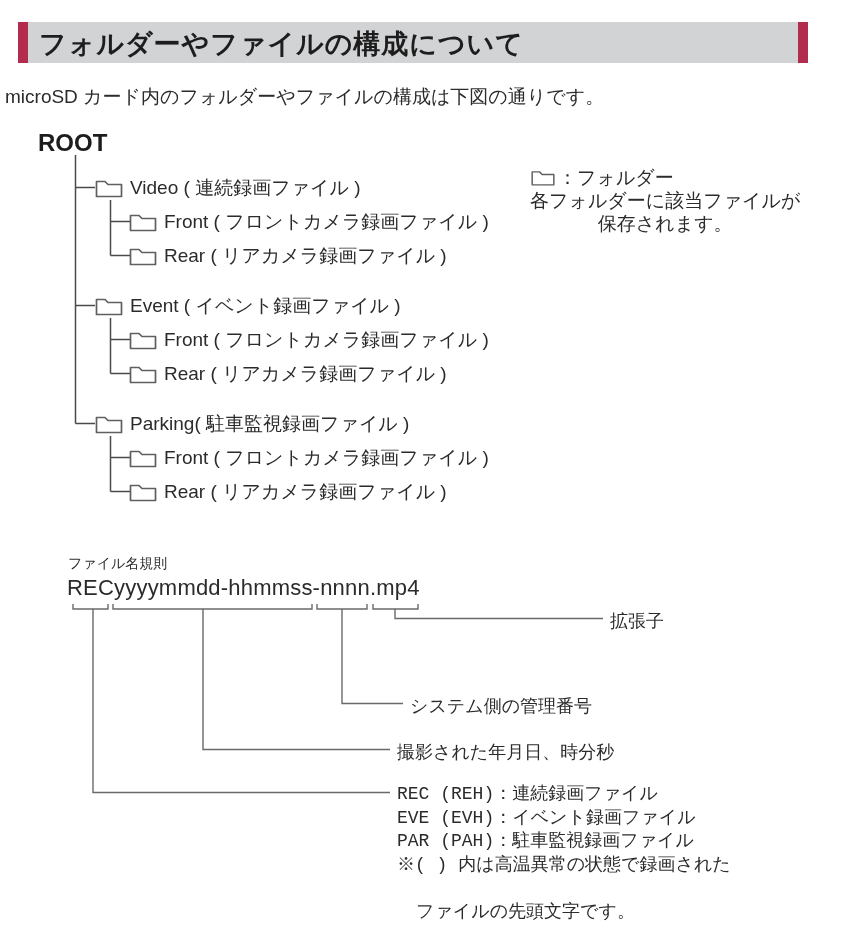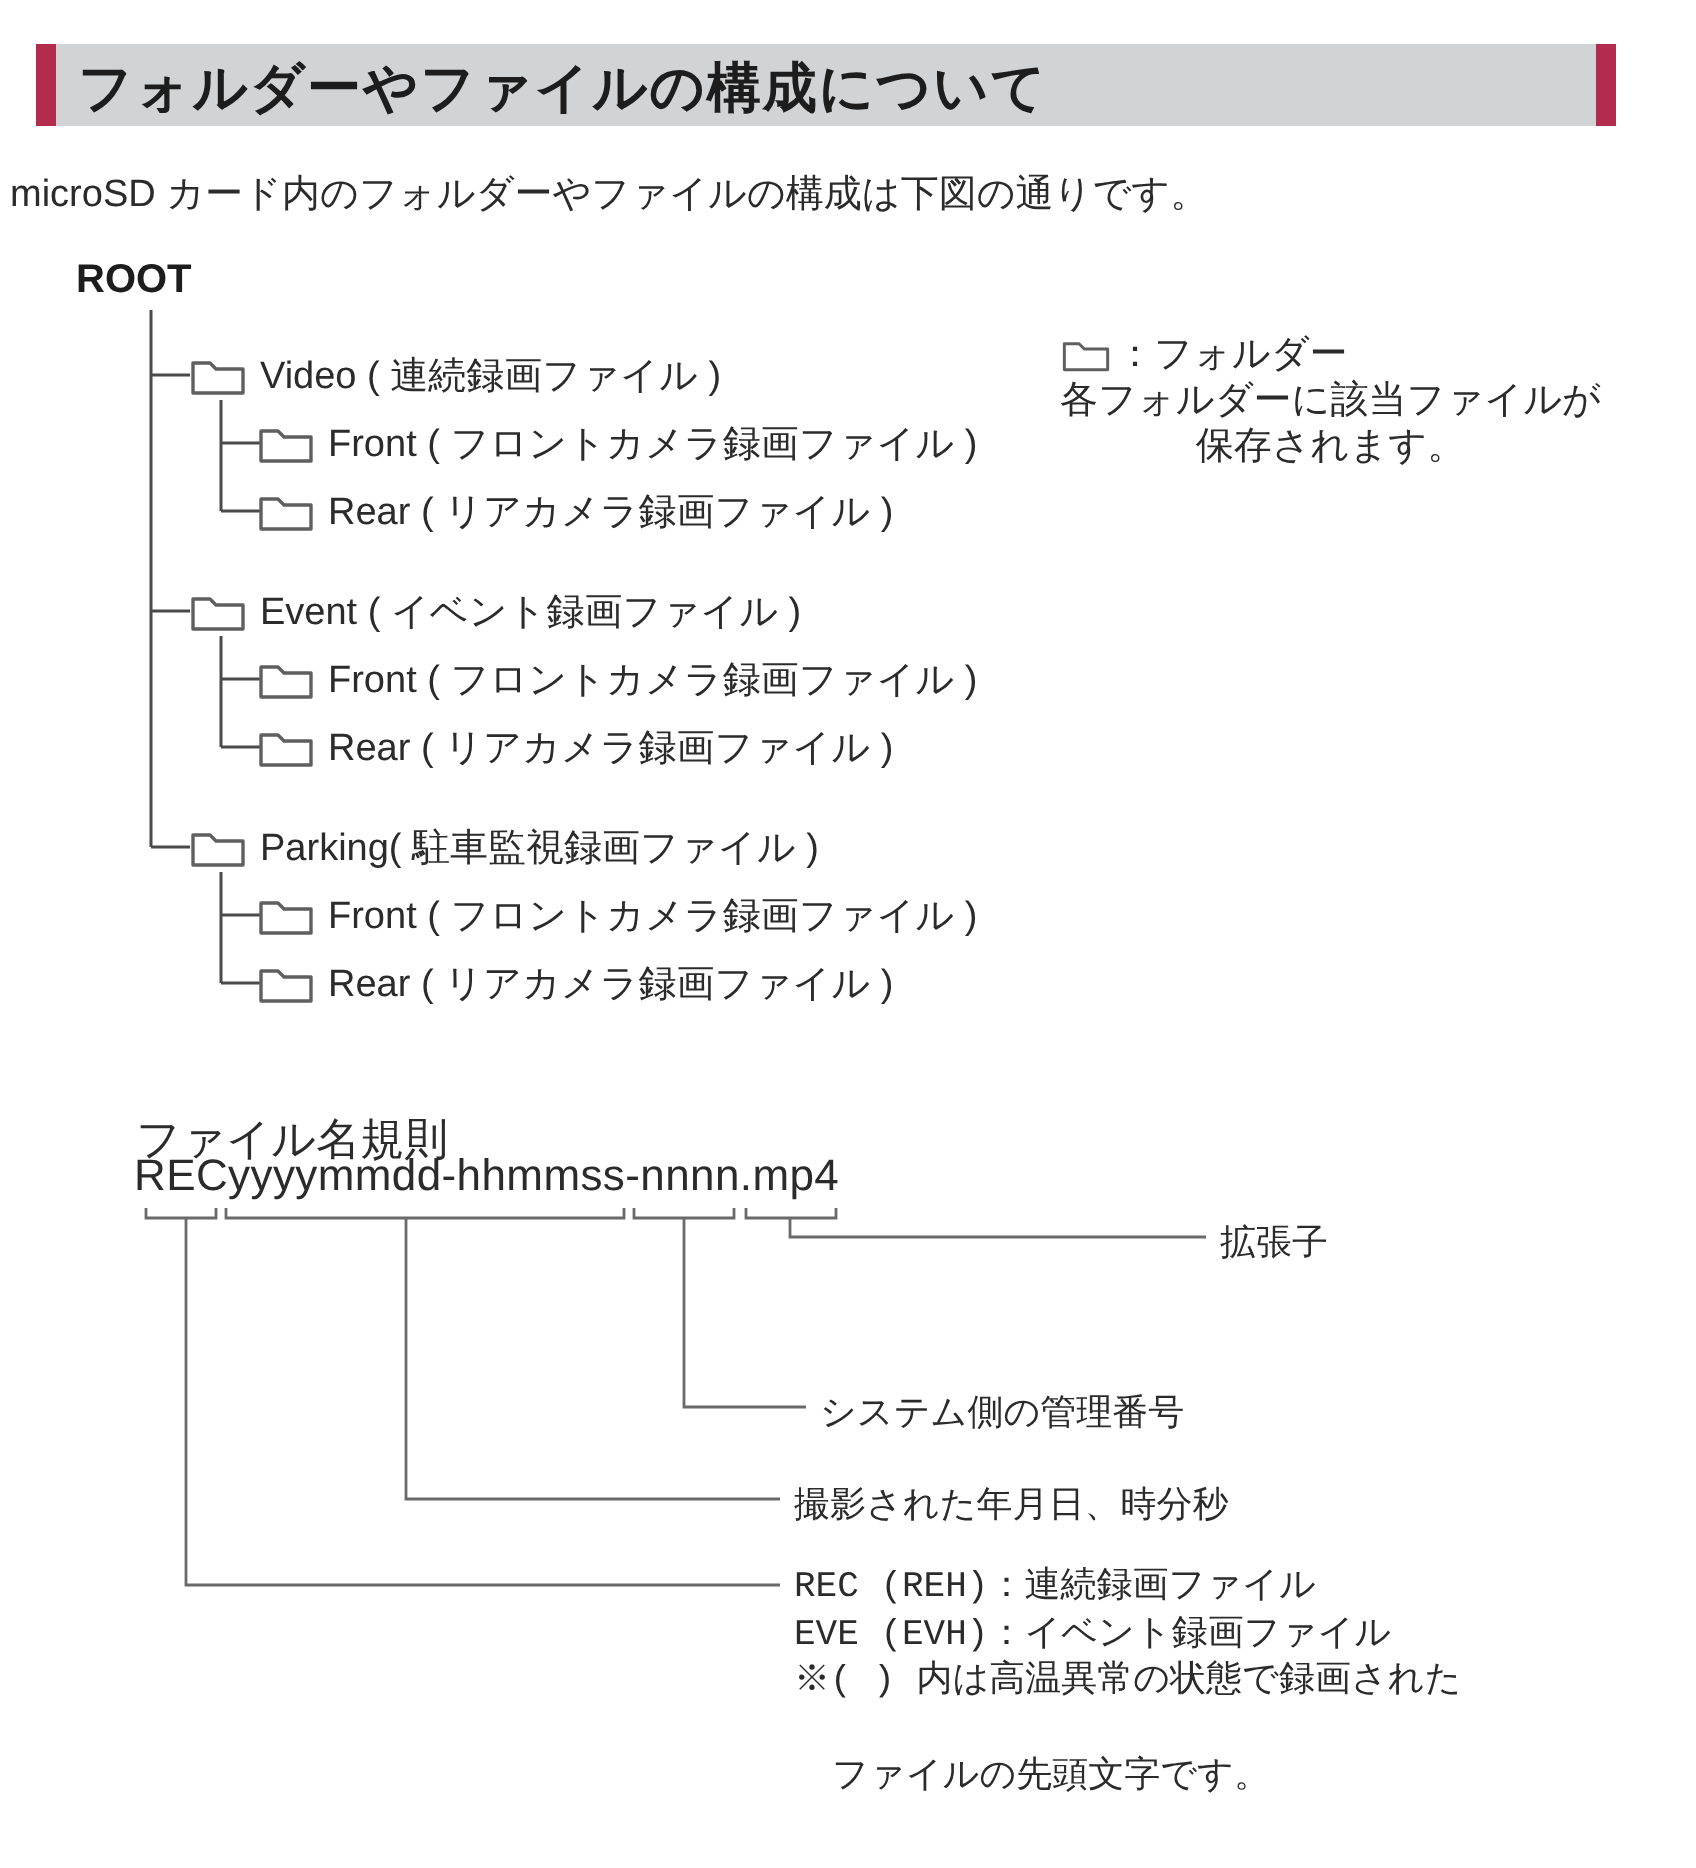--- a/index.html
+++ b/index.html
@@ -11,30 +11,30 @@
   #header{position:absolute;left:18px;top:22px;width:790px;height:41px;background:#d2d3d5;}
   #header .bar{position:absolute;top:0;width:10px;height:41px;background:#b22c4e;}
   #header .bar.left{left:0;} #header .bar.right{right:0;}
   #header .title{
     position:absolute;left:21px;top:4px;font-size:27px;font-weight:bold;color:#1d1d1d;
     letter-spacing:1px;white-space:nowrap;
   }
   
   #intro{position:absolute;left:5px;top:84px;font-size:19px;color:#2b2b2b;white-space:nowrap;}
   
-  #root-label{position:absolute;left:38px;top:129px;font-size:20px;font-weight:bold;color:#1d1d1d;}
+  #root-label{position:absolute;left:38px;top:129px;font-size:24px;font-weight:bold;color:#1d1d1d;}
   .node{position:absolute;display:flex;align-items:center;gap:6px;height:26px;white-space:nowrap;z-index:2;justify-content:center;}
   .node.lvl1{left:94px;} .node.lvl2{left:128px;}
   .node .nlabel{font-size:19px;color:#2b2b2b;}
   .ficon{display:inline-flex;}
   
   #folder-note{position:absolute;left:530px;top:166px;font-size:19px;line-height:23px;color:#2b2b2b;z-index:2;text-align:center;}
   #folder-note .nrow{display:flex;align-items:center;gap:2px;height:23px;}
   
-  #fn-heading{position:absolute;left:68px;top:555px;font-size:22px;color:#2b2b2b;white-space:nowrap;}
+  #fn-heading{position:absolute;left:68px;top:555px;font-size:14px;color:#2b2b2b;white-space:nowrap;}
   #fn-pattern{position:absolute;left:67px;top:575px;font-size:22px;color:#2b2b2b;white-space:nowrap;letter-spacing:0.2px;}
   .ann{position:absolute;font-size:18px;color:#2b2b2b;white-space:nowrap;z-index:2;}
   #ann-ext{left:610px;top:609px;text-align:center;}
   #ann-sys{left:410px;top:694px;}
   #ann-date{left:397px;top:740px;}
   #ann-prefix{position:absolute;left:397px;top:783px;font-size:18px;line-height:23.5px;color:#2b2b2b;white-space:nowrap;z-index:2;font-family:Liberation Mono, monospace;}
   #ann-prefix .indent{padding-left:19px;margin-top:24px;}
   
   #lines{position:absolute;left:0;top:0;z-index:1;pointer-events:none;}
 </style>
@@ -172,17 +172,18 @@
   <div id="fn-heading">ファイル名規則</div>
   <div id="fn-pattern">RECyyyymmdd-hhmmss-nnnn.mp4</div>
 
   <div class="ann" id="ann-ext">拡張子</div>
   <div class="ann" id="ann-sys">システム側の管理番号</div>
   <div class="ann" id="ann-date">撮影された年月日、時分秒</div>
 
   <div id="ann-prefix">
     <div>REC (REH)：連続録画ファイル</div>
     <div>EVE (EVH)：イベント録画ファイル</div>
+    <div>PAR (PAH)：駐車監視録画ファイル</div>
     <div>※( ) 内は高温異常の状態で録画された</div>
     <div class="indent">ファイルの先頭文字です。</div>
   </div>
 
 </div>
 
 </body></html>

